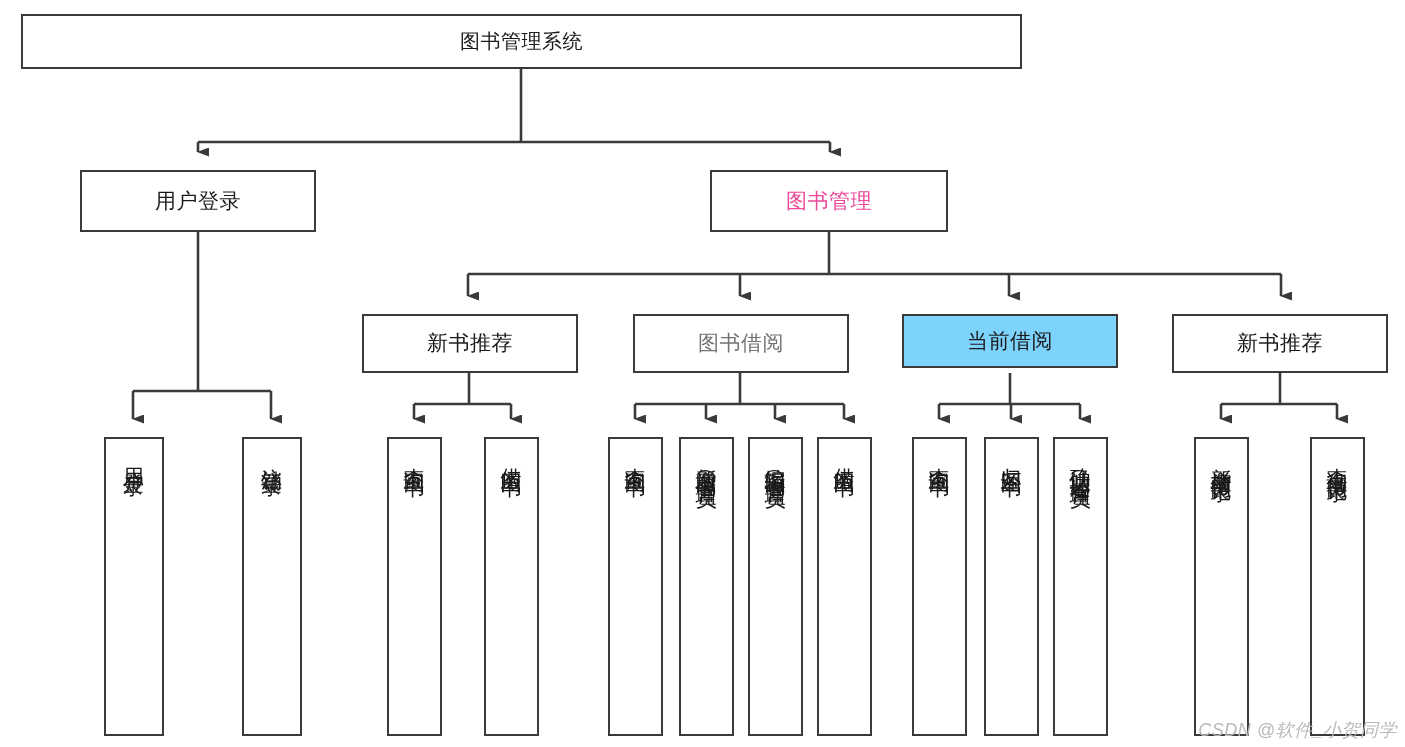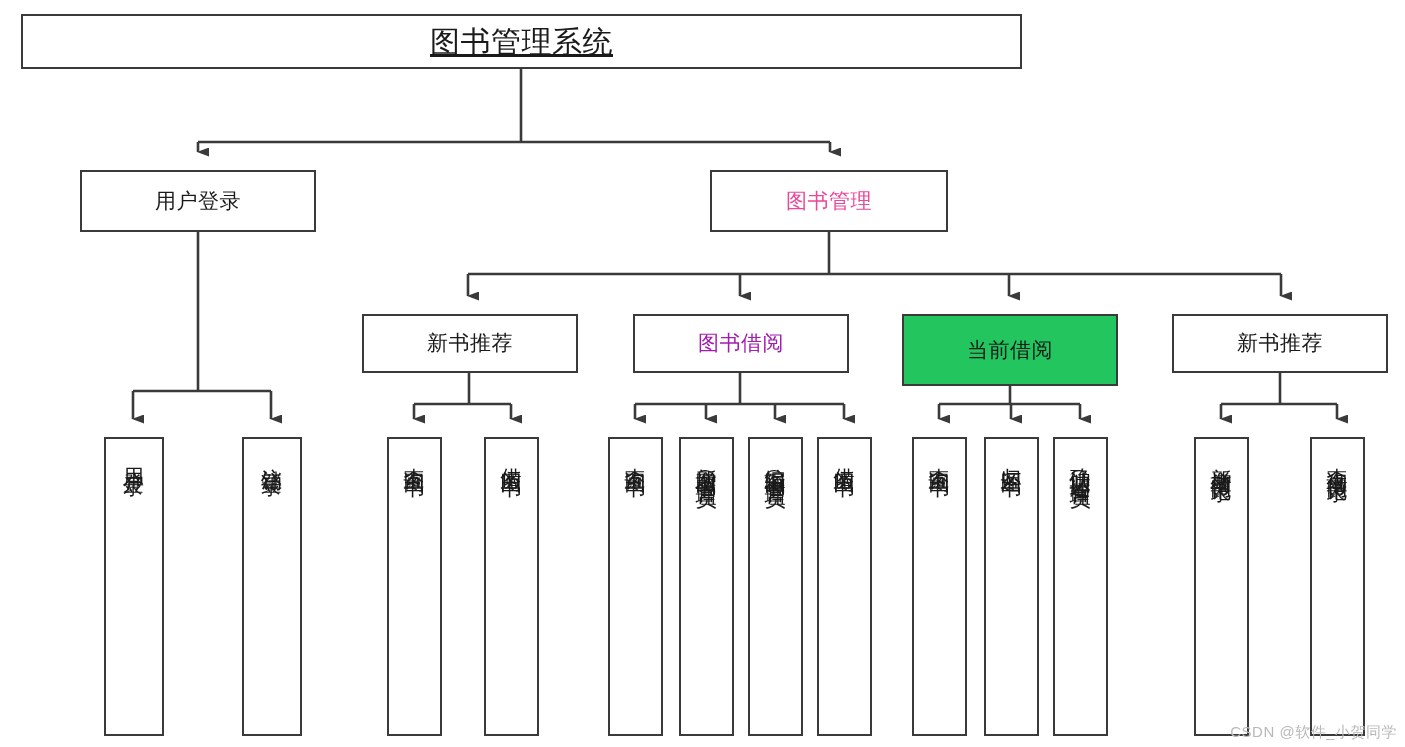--- a/index.html
+++ b/index.html
@@ -50,30 +50,31 @@
     padding-top: 12px;
   }
   .node.vertical .label {
     writing-mode: vertical-rl;
     text-orientation: upright;
     font-size: 21px;
     letter-spacing: 3px;
     line-height: 1;
     margin: 0 auto;
   }
-  .node.root .label { font-size: 30px; text-decoration: underline; }
+  .node.root .label { font-size: 20px; }
   .watermark {
     position: absolute;
     right: 8px;
     bottom: 5px;
-    font-size: 15px;
+    font-size: 18px;
     color: #b9b9b9;
     z-index: 5;
     white-space: nowrap;
     letter-spacing: 0.5px;
+    font-style: italic;
   }
 </style>
 </head>
 <body>
 
 <div id="canvas" style="background: rgb(255, 255, 255);">
 
   <svg id="wires" viewBox="0 0 1405 747" xmlns="http://www.w3.org/2000/svg">
     <defs>
       <marker id="arrowhead" markerWidth="9" markerHeight="12" refX="4.5" refY="11" orient="auto" markerUnits="userSpaceOnUse">
@@ -131,24 +132,24 @@
   <div class="node horizontal" style="left: 80px; top: 170px; width: 236px; height: 62px; border-color: rgb(58, 58, 58); background: rgb(255, 255, 255); color: rgb(26, 26, 26);">
     <span class="label">用户登录</span>
   </div>
   <div class="node horizontal" style="left: 710px; top: 170px; width: 238px; height: 62px; border-color: rgb(58, 58, 58); background: rgb(255, 255, 255); color: #ec4899;">
     <span class="label">图书管理</span>
   </div>
 
   <div class="node horizontal" style="left: 362px; top: 314px; width: 216px; height: 59px; border-color: rgb(58, 58, 58); background: rgb(255, 255, 255); color: rgb(26, 26, 26);">
     <span class="label">新书推荐</span>
   </div>
-  <div class="node horizontal" style="left: 633px; top: 314px; width: 216px; height: 59px; border-color: rgb(58, 58, 58); background: rgb(255, 255, 255); color: #a21caf;">
+  <div class="node horizontal" style="left: 633px; top: 314px; width: 216px; height: 59px; border-color: rgb(58, 58, 58); background: rgb(255, 255, 255); color: #737373;">
     <span class="label">图书借阅</span>
   </div>
-  <div class="node horizontal" style="left: 902px; top: 314px; width: 216px; height: 72px; border-color: rgb(58, 58, 58); background: #22c55e; color: rgb(26, 26, 26);">
+  <div class="node horizontal" style="left: 902px; top: 314px; width: 216px; height: 54px; border-color: rgb(58, 58, 58); background: #7dd3fc; color: rgb(26, 26, 26);">
     <span class="label">当前借阅</span>
   </div>
   <div class="node horizontal" style="left: 1172px; top: 314px; width: 216px; height: 59px; border-color: rgb(58, 58, 58); background: rgb(255, 255, 255); color: rgb(26, 26, 26);">
     <span class="label">新书推荐</span>
   </div>
 
   <div class="node vertical" style="left: 104px; top: 437px; width: 60px; height: 299px; border-color: rgb(58, 58, 58); background: rgb(255, 255, 255); color: rgb(26, 26, 26);">
     <span class="label">用户登录</span>
   </div>
   <div class="node vertical" style="left: 242px; top: 437px; width: 60px; height: 299px; border-color: rgb(58, 58, 58); background: rgb(255, 255, 255); color: rgb(26, 26, 26);">

